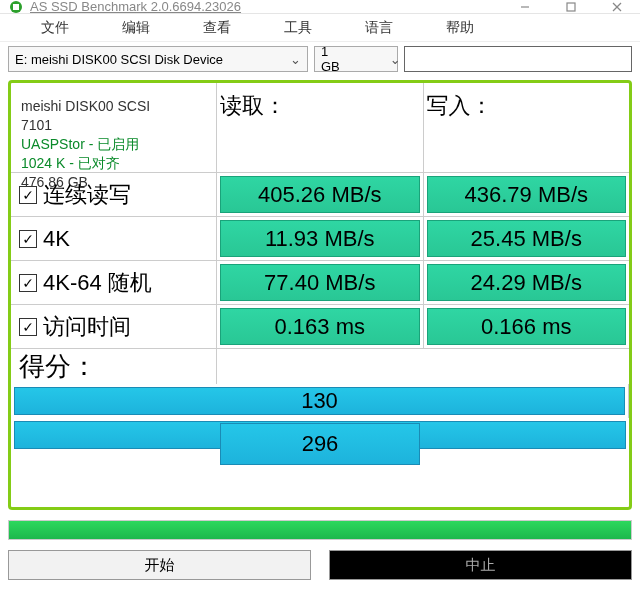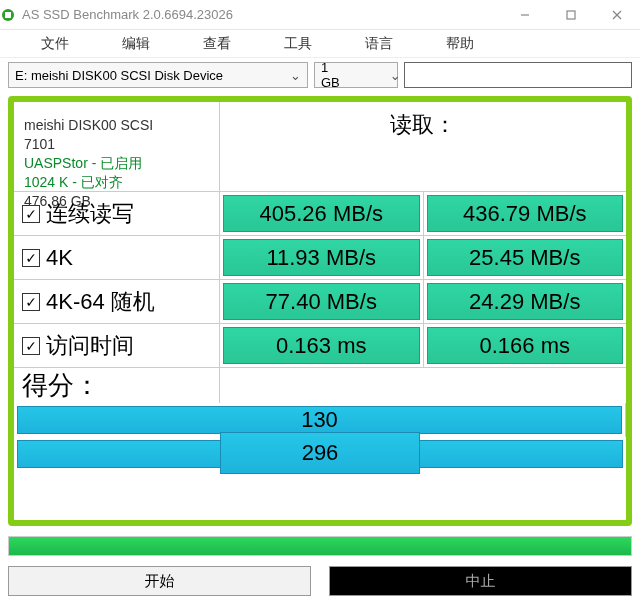--- a/index.html
+++ b/index.html
@@ -5,27 +5,29 @@
 * { margin: 0; padding: 0; box-sizing: border-box; }
 body {
   font-family: "Microsoft YaHei", Tahoma, sans-serif;
   font-size: 14px;
   background: #fff;
   width: 640px;
   height: 596px;
   overflow: hidden;
 }
 .titlebar {
-  height: 30px;
+  height: 14px;
   background: #fff;
   display: flex;
   align-items: center;
+  padding-left: 8px;
   color: #888;
   font-size: 13px;
   border-bottom: 1px solid #e5e5e5;
+  text-decoration: underline;
 }
 .titlebar .icon { width: 16px; height: 16px; margin-right: 6px; }
 .titlebar .spacer { flex: 1; }
 .winbtn {
   width: 46px; height: 30px;
   display: flex; align-items: center; justify-content: center;
   color: #888;
 }
 .menubar {
   height: 28px;
@@ -58,21 +60,21 @@
 .select.device { flex: 1.3; max-width: 300px; }
 .select.size { width: 84px; gap: 44px; }
 .select .chev { margin-left: auto; padding-left: 6px; color: #555; }
 .textfield {
   flex: 1;
   height: 26px;
   border: 1px solid #666;
   background: #fff;
 }
 .content {
-  border: 6px solid #84cc16;
+  border: 3px solid #84cc16;
   margin: 4px 8px 0 8px;
   border-radius: 4px;
   position: relative;
   height: 430px;
   background: #fff;
 }
 .row {
   display: flex;
   align-items: stretch;
   height: 44px;
@@ -81,21 +83,21 @@
 .row.score { height: 58px; flex-direction: column; }
 .cell {
   border-right: 1px solid #ccc;
   border-bottom: 1px solid #ccc;
   display: flex;
   align-items: center;
   padding: 0 8px;
   font-size: 22px;
 }
 .cell.label { width: 206px; gap: 6px; }
-.cell.val { flex: 1; justify-content: center; padding: 3px; }
+.cell.val { flex: 1; padding: 3px; }
 .cell.val:last-child { border-right: none; }
 .row.header .cell { align-items: flex-start; padding-top: 8px; font-size: 22px; }
 .device-info {
   font-size: 14px;
   line-height: 1.35;
   padding: 6px 2px;
 }
 .device-info .green { color: #0a8a2a; }
 .device-info .name { color: #333; font-size: 14px; }
 .device-info .sub { color: #333; font-size: 14px; }
@@ -112,21 +114,21 @@
   border: 1px solid #1aa37a;
   background: linear-gradient(#2fd6a3, #29c795);
   display: flex; align-items: center; justify-content: center;
   font-size: 22px; color: #000;
 }
 .pill.blue {
   border: 1px solid #1a8bb5;
   background: linear-gradient(#25c6e8, #1db3dc);
 }
 .pill.total {
-  width: 200px; height: 42px; margin: 6px auto 0 auto;
+  width: 200px; height: 42px; margin: 16px auto 0 auto;
 }
 .row.score .cell.label { font-size: 26px; font-weight: 400; }
 .row.score .cell { border-bottom: none; }
 .total-row {
   display: flex; justify-content: center; padding-bottom: 6px;
 }
 .progressbar {
   height: 20px;
   margin: 10px 8px 0 8px;
   background: #e9e9e9;
@@ -210,20 +212,23 @@
         <div class="name">meishi DISK00 SCSI</div>
         <div class="sub">7101</div>
         <div class="green">UASPStor - 已启用</div>
         <div class="green">1024 K - 已对齐</div>
         <div class="cap">476.86 GB</div>
       </div>
     </div>
     <div class="cell val">
         <span style="align-self:flex-start">读取：</span>
       </div>
+    <div class="cell val">
+        <span style="align-self:flex-start">写入：</span>
+      </div>
   </div>
 
   <div class="row">
     <div class="cell label">
       <span class="chk">✓</span>
       <span>连续读写</span>
     </div>
     <div class="cell val">
         <div class="pill">405.26 MB/s</div>
       </div>

